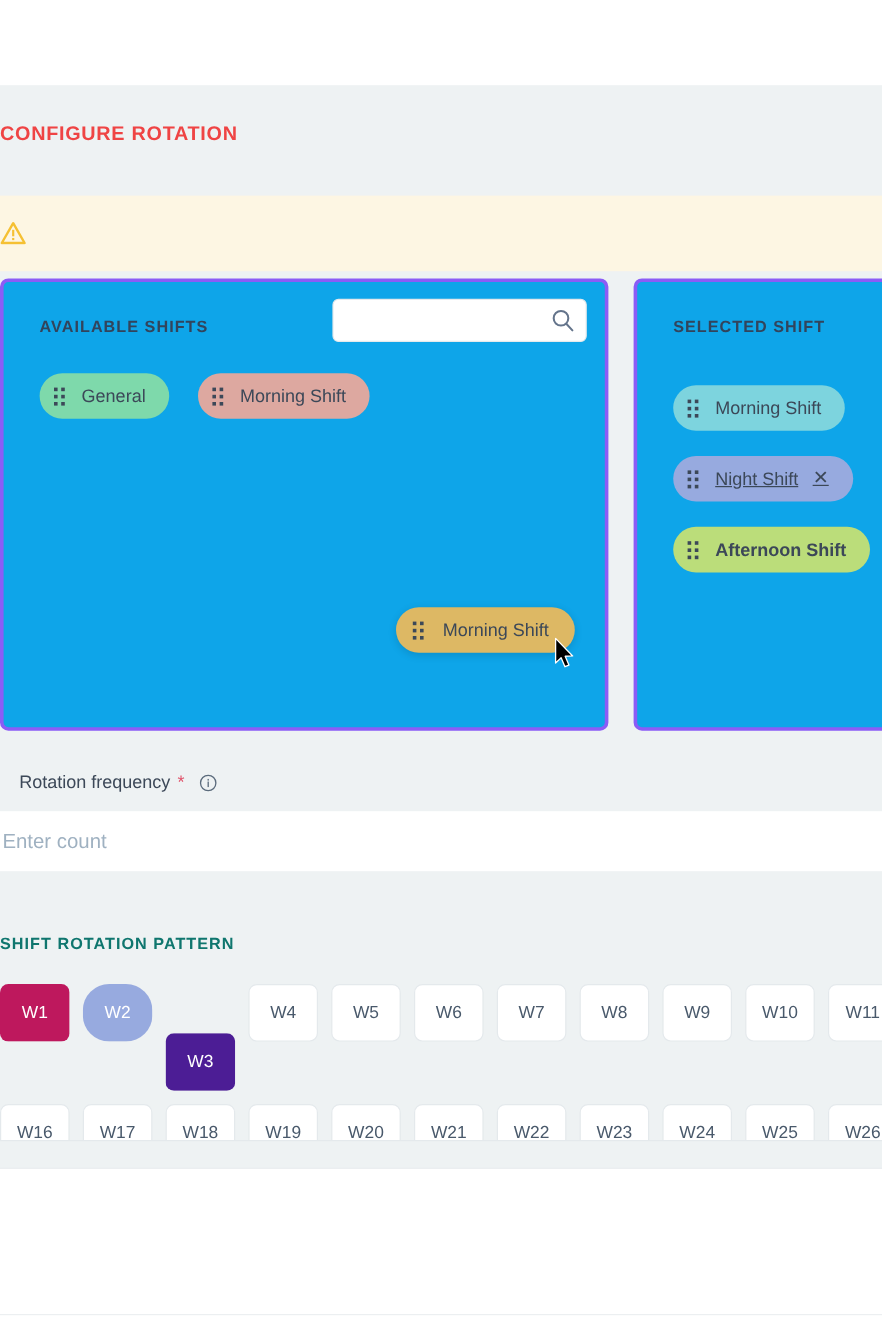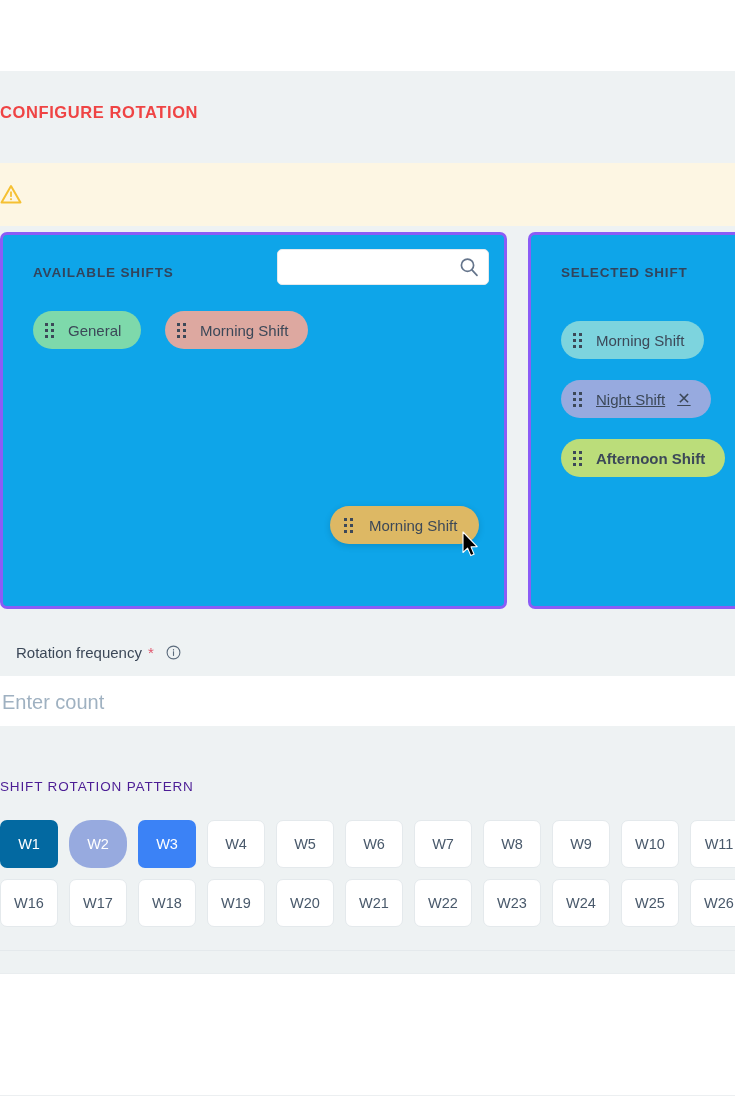--- a/index.html
+++ b/index.html
@@ -239,34 +239,34 @@
   .freq-input {
     position: absolute;
     left: 88px;
     top: 0;
     width: 600px;
     height: 50px;
     border: none;
     outline: none;
     background: transparent;
     font-family: "Liberation Sans", sans-serif;
-    font-size: 20px;
+    font-size: 17px;
     color: #3c4858;
   }
   .freq-input::placeholder { color: #9fb1c1; }
 
   
   .pattern-title {
     position: absolute;
     left: 88px;
     top: 779px;
     font-size: 13.5px;
-    font-weight: normal;
+    font-weight: bold;
     letter-spacing: 0.85px;
-    color: #4c1d95;
+    color: #0f766e;
     white-space: nowrap;
   }
 
   .week-grid {
     position: absolute;
     left: 88px;
     top: 820px;
     width: 760px;
   }
   .week-row {
@@ -446,23 +446,23 @@
     </span>
   </div>
 
   <div class="freq-input-row">
     <input class="freq-input" type="text" placeholder="Enter count" style="">
   </div>
 
   <div class="pattern-title">SHIFT ROTATION PATTERN</div>
   <div class="week-grid">
       <div class="week-row">
-        <div class="week-cell filled" style="background: #0369a1; text-align: right;">W1</div>
+        <div class="week-cell filled" style="background: #be185d; text-align: right;">W1</div>
         <div class="week-cell filled" style="background: rgb(151, 170, 223); border-radius: 22px;">W2</div>
-        <div class="week-cell filled" style="background: #3b82f6;">W3</div>
+        <div class="week-cell filled" style="background: #4c1d95; margin-top: 41px;">W3</div>
         <div class="week-cell">W4</div>
         <div class="week-cell">W5</div>
         <div class="week-cell">W6</div>
         <div class="week-cell">W7</div>
         <div class="week-cell">W8</div>
         <div class="week-cell">W9</div>
         <div class="week-cell">W10</div>
         <div class="week-cell">W11</div>
       </div>
       <div class="week-row">

